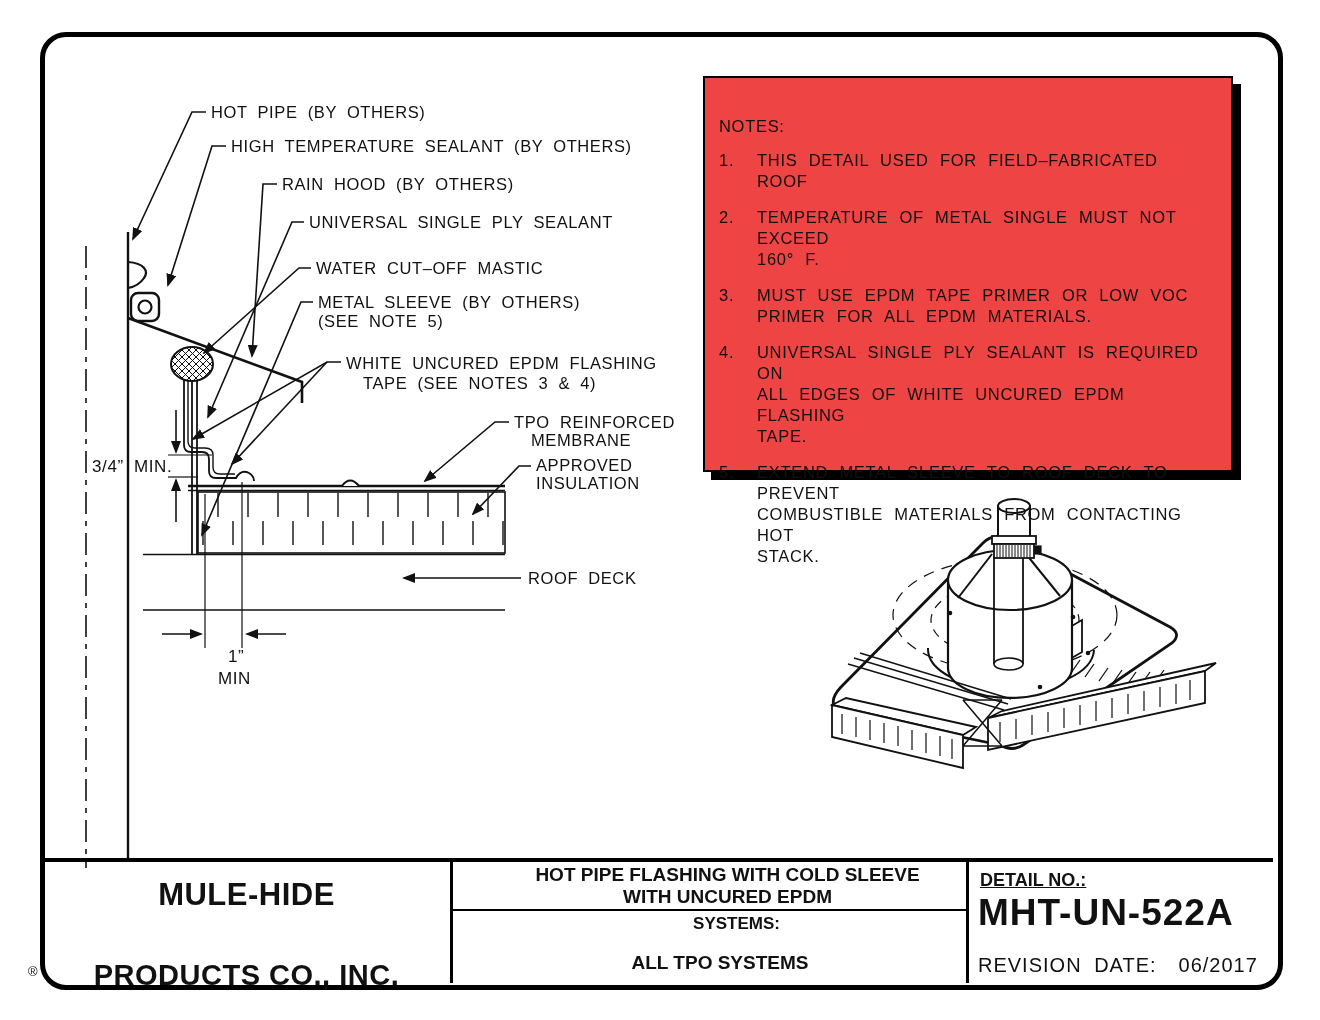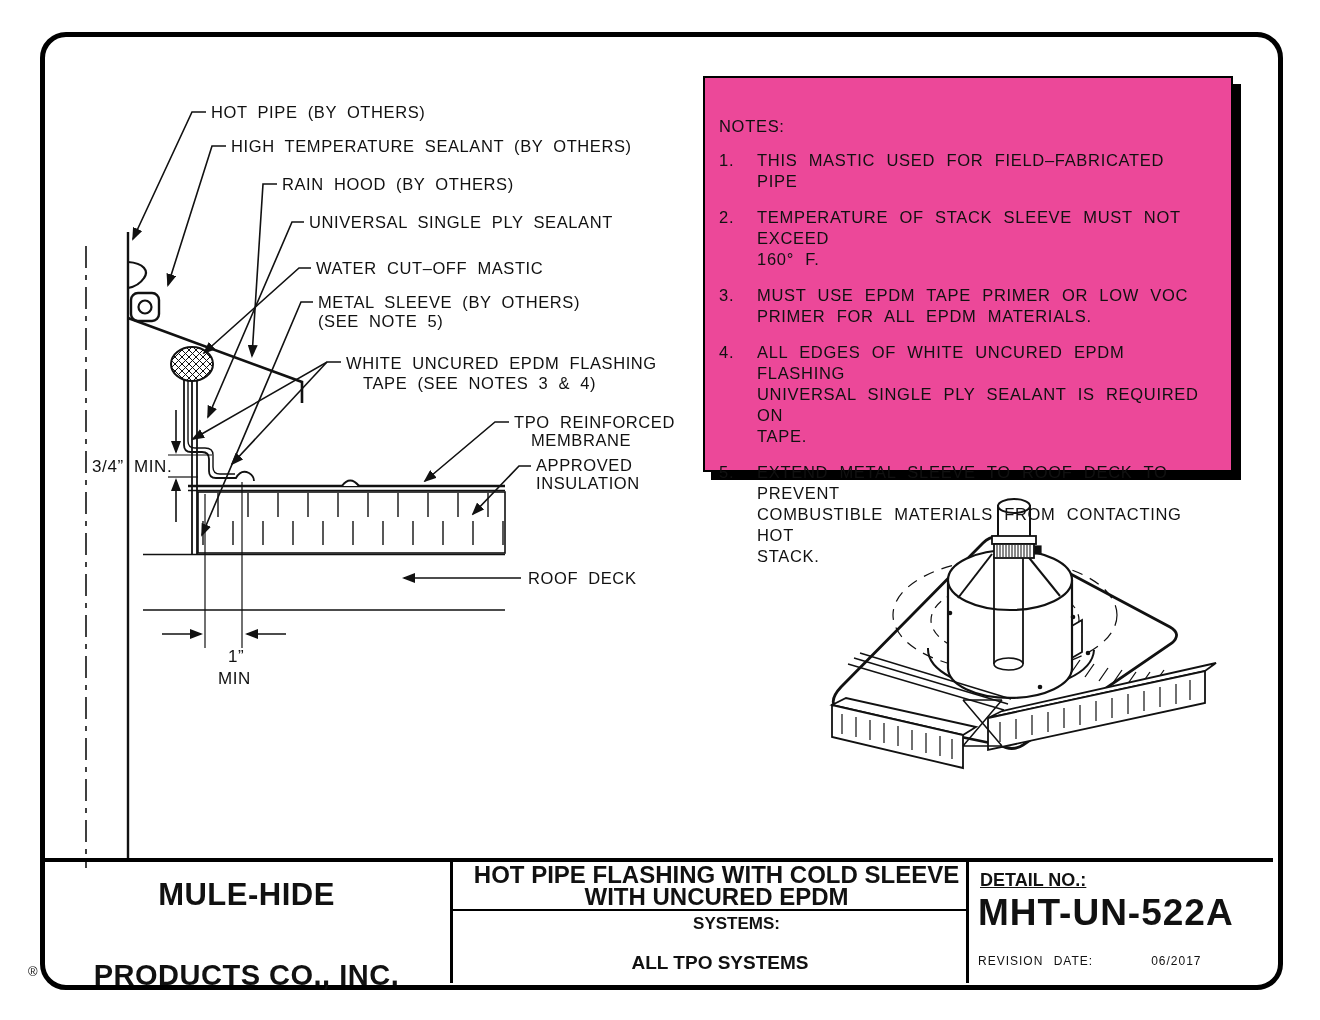--- a/index.html
+++ b/index.html
@@ -2,41 +2,41 @@
 <html><head>
 <meta charset="utf-8">
 <style>
   html,body{margin:0;padding:0;background:#fff;}
   .sheet{position:relative;width:1320px;height:1020px;background:#fff;overflow:hidden;
          font-family:"Liberation Sans",sans-serif;color:#111;}
   .border{position:absolute;left:40px;top:32px;width:1233px;height:948px;
           border:5px solid #000;border-radius:26px;}
   .reg{position:absolute;left:28px;top:964px;font-size:13px;}
   
-  .notes{position:absolute;left:703px;top:76px;width:530px;height:396px;background:#ec4899;
+  .notes{position:absolute;left:703px;top:76px;width:530px;height:396px;background:#ef4444;
          border:2.5px solid #000;box-shadow:8px 8px 0 #000;box-sizing:border-box;
          padding:38px 16px 0 14px;font-size:16.5px;letter-spacing:.7px;word-spacing:6px;line-height:21px;}
   .notes-head{margin-bottom:13px;}
   .note{display:flex;margin-bottom:15px;}
   .note .num{width:38px;flex:0 0 38px;}
   
   .tb-line{position:absolute;background:#000;}
   .tb-topline{left:43px;top:858px;width:1230px;height:4px;}
   .tb-div1{left:450px;top:862px;width:3px;height:121px;}
   .tb-div2{left:966px;top:862px;width:3px;height:121px;}
   .tb-mid{left:453px;top:909px;width:513px;height:2px;}
   .cell{position:absolute;text-align:center;font-weight:bold;}
   .company{left:43px;top:875px;width:407px;line-height:40px;font-size:31px;letter-spacing:.5px;text-align:center;}
   .company .l2{font-size:29px;margin-top:40px;}
-  .mid-title{left:442px;top:864px;width:549px;font-size:24px;line-height:22px;}
+  .mid-title{left:453px;top:864px;width:549px;font-size:19px;line-height:22px;}
   .mid-systems{left:453px;top:914px;width:567px;font-size:17px;}
   .mid-alltpo{left:453px;top:952px;width:534px;font-size:19px;}
   .r-detail{position:absolute;left:980px;top:870px;font-size:18px;font-weight:bold;text-decoration:underline;}
   .r-no{position:absolute;left:978px;top:892px;font-size:37px;font-weight:bold;letter-spacing:1px;}
-  .r-rev{position:absolute;left:978px;top:954px;font-size:12px;letter-spacing:1px;word-spacing:6px;display:flex;gap:58px;}
+  .r-rev{position:absolute;left:978px;top:954px;font-size:20px;letter-spacing:1px;word-spacing:6px;display:flex;gap:22px;}
   svg{position:absolute;left:0;top:0;}
   svg text{font-family:"Liberation Sans",sans-serif;font-size:16.5px;letter-spacing:.6px;
            word-spacing:5px;fill:#111;}
   text.dim{font-size:17px;}
 </style>
 </head>
 <body>
 
 <div class="sheet">
   <div class="border"></div>
@@ -194,42 +194,42 @@
         <path d="M963,700 L1002,746 M1002,700 L963,746 M963,700 H1002 M963,746 H1002" fill="#fff"></path>
       </g>
     </g>
   </svg>
 
   <div class="notes">
     <div class="notes-head">NOTES:</div>
     <div class="note">
       <div class="num">1.</div>
       <div class="ntxt">
-          <div>THIS MASTIC USED FOR FIELD–FABRICATED PIPE</div>
+          <div>THIS DETAIL USED FOR FIELD–FABRICATED ROOF</div>
         </div>
     </div>
     <div class="note">
       <div class="num">2.</div>
       <div class="ntxt">
-          <div>TEMPERATURE OF STACK SLEEVE MUST NOT EXCEED</div>
+          <div>TEMPERATURE OF METAL SINGLE MUST NOT EXCEED</div>
           <div>160° F.</div>
         </div>
     </div>
     <div class="note">
       <div class="num">3.</div>
       <div class="ntxt">
           <div>MUST USE EPDM TAPE PRIMER OR LOW VOC</div>
           <div>PRIMER FOR ALL EPDM MATERIALS.</div>
         </div>
     </div>
     <div class="note">
       <div class="num">4.</div>
       <div class="ntxt">
+          <div>UNIVERSAL SINGLE PLY SEALANT IS REQUIRED ON</div>
           <div>ALL EDGES OF WHITE UNCURED EPDM FLASHING</div>
-          <div>UNIVERSAL SINGLE PLY SEALANT IS REQUIRED ON</div>
           <div>TAPE.</div>
         </div>
     </div>
     <div class="note">
       <div class="num">5.</div>
       <div class="ntxt">
           <div>EXTEND METAL SLEEVE TO ROOF DECK TO PREVENT</div>
           <div>COMBUSTIBLE MATERIALS FROM CONTACTING HOT</div>
           <div>STACK.</div>
         </div>

